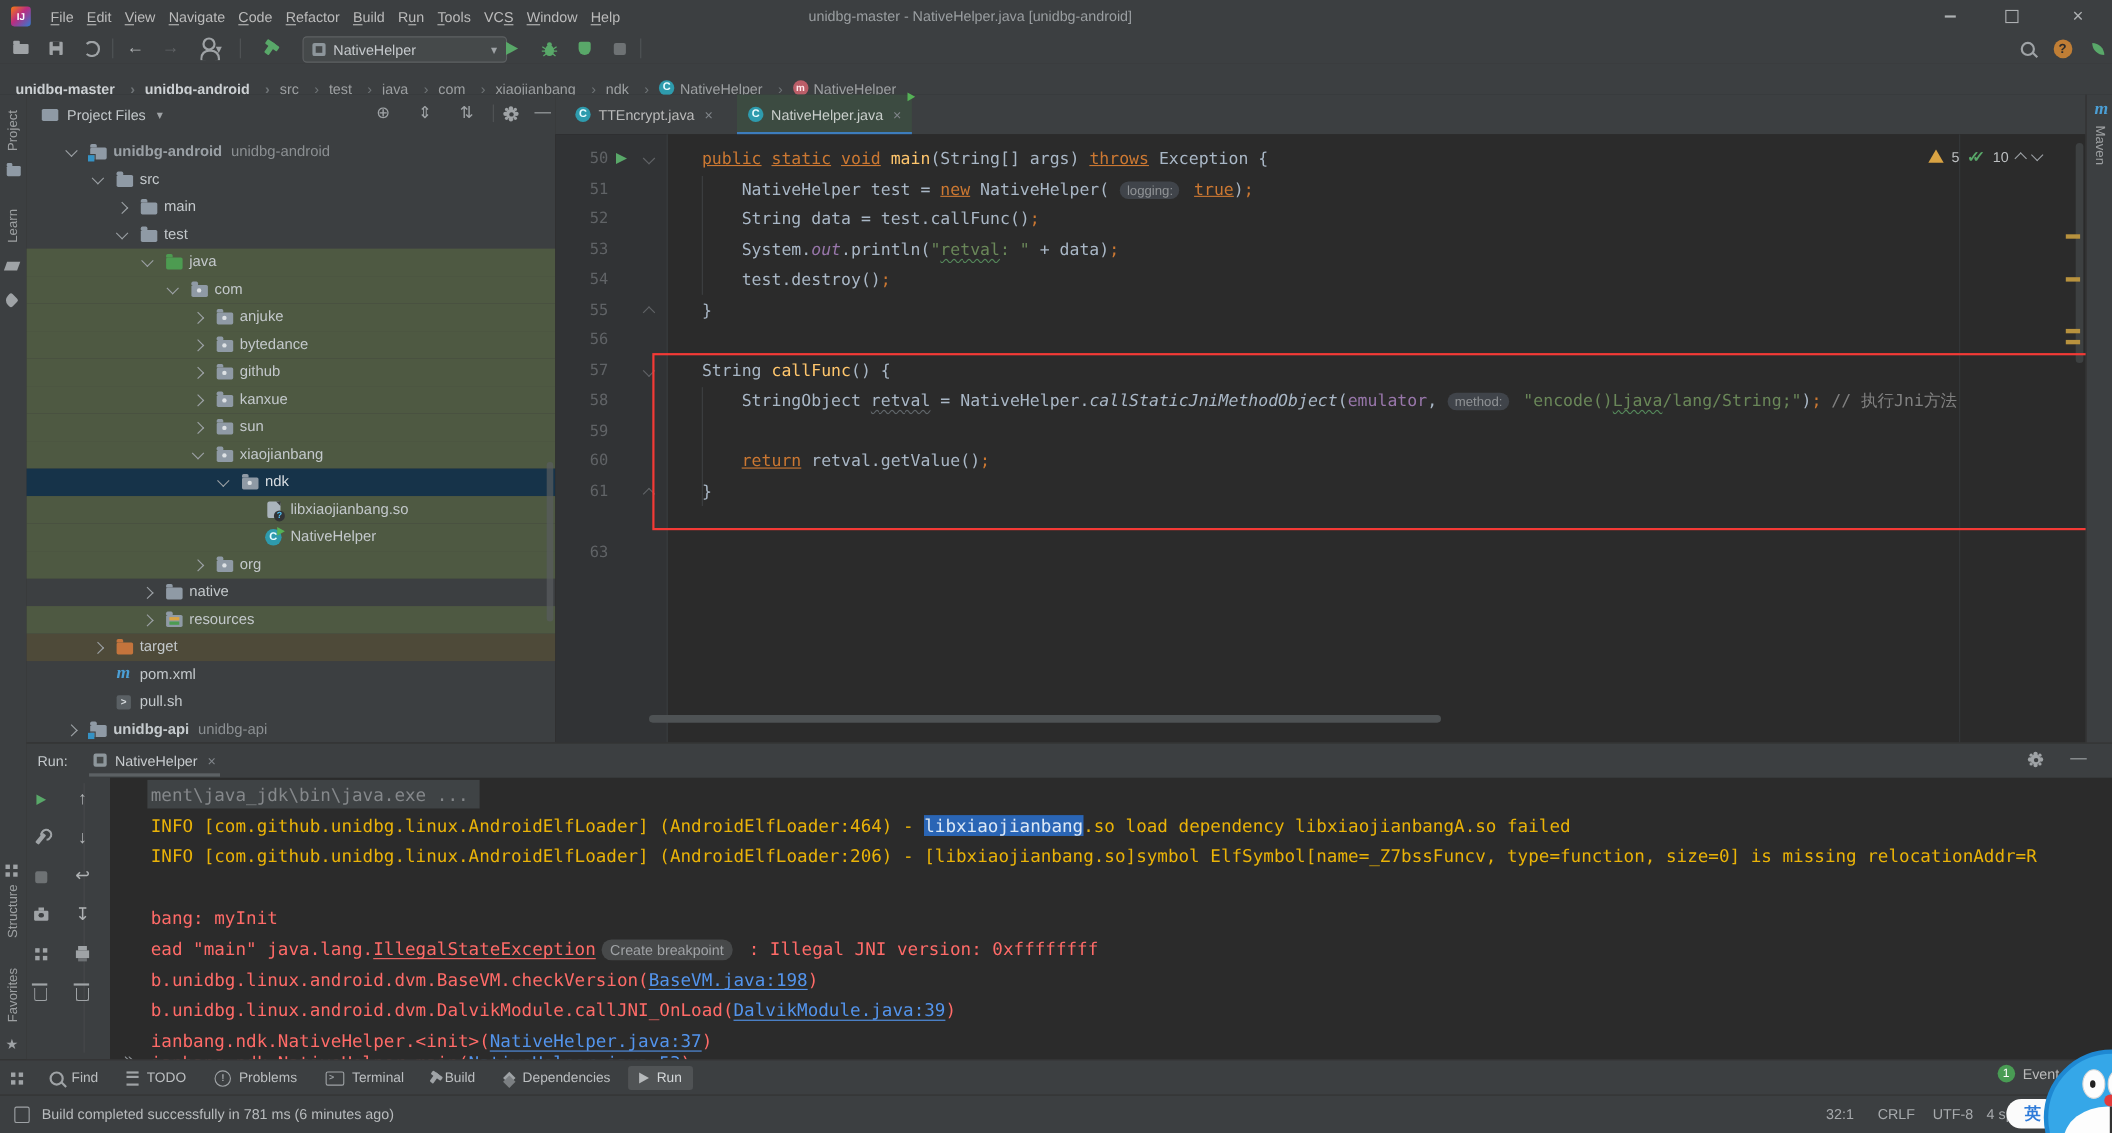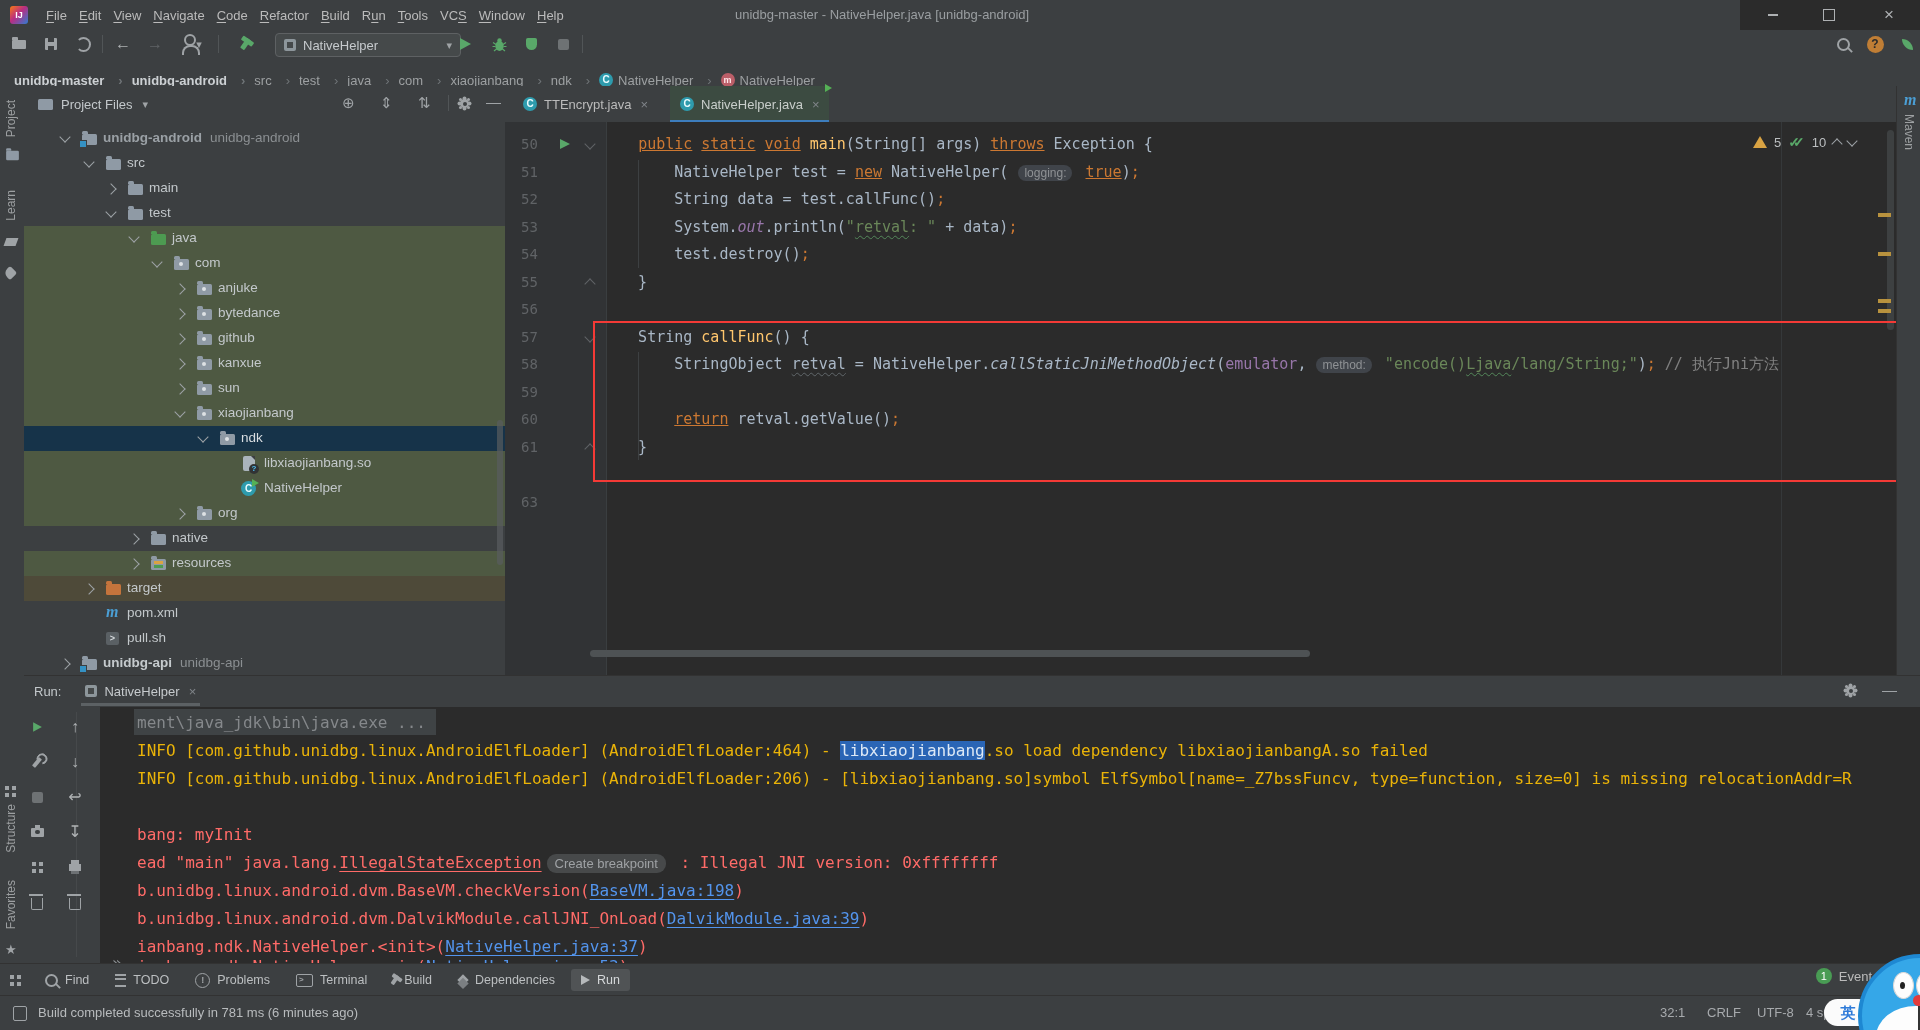--- a/index.html
+++ b/index.html
@@ -1,21 +1,21 @@
 <!DOCTYPE html>
 <html><head>
 <meta charset="utf-8">
 <style>
   html,body{margin:0;padding:0;background:#202224;}
   #app{position:relative;width:1920px;height:1030px;overflow:hidden;background:#2b2b2b;
        font-family:"Liberation Sans",sans-serif;color:#bbbbbb;font-size:13px;
        -webkit-font-smoothing:antialiased;}
 
   
-  #titlebar{position:absolute;left:0;top:0;width:1740px;height:30px;background:#3c3f41;border-bottom:1px solid #323232;display:flex;align-items:center;}
+  #titlebar{position:absolute;left:0;top:0;width:1920px;height:30px;background:#3c3f41;border-bottom:1px solid #323232;display:flex;align-items:center;}
   #logo{width:18px;height:18px;border-radius:3px;margin:0 12px 0 10px;background:linear-gradient(135deg,#f97a12 0%,#b92d82 45%,#2f7dd3 100%);display:flex;align-items:center;justify-content:center;color:#fff;font-size:9px;font-weight:bold;}
   .mitem{white-space:pre;color:#bbbbbb;padding:0 6px;cursor:default;}
   .mn{text-decoration:underline;text-underline-offset:2px;}
   #wintitle{position:absolute;left:735px;top:0;height:30px;line-height:30px;color:#9a9ea1;}
   .winctl{position:absolute;top:0;width:34px;height:30px;display:flex;align-items:center;justify-content:center;color:#aeb1b3;}
   .ic-min{width:10px;height:2px;background:#aeb1b3;}
   .ic-max{width:10px;height:10px;border:1.5px solid #aeb1b3;}
 
   
   #toolbar{position:absolute;left:0;top:30px;width:1920px;height:28px;background:#3c3f41;border-bottom:1px solid #323232;}
@@ -92,21 +92,21 @@
   
   #tabbar{position:absolute;left:505px;top:86px;width:1391px;height:36px;background:#3c3f41;border-bottom:1px solid #323232;}
   .etab{position:absolute;top:0;height:36px;display:flex;align-items:center;gap:7px;padding:0 10px;}
   .etab .ic-class{position:static;width:14px;height:14px;line-height:14px;flex:none;}
   .etab.active{background:#3c4b41;}
   .etab.active::after{content:"";position:absolute;left:0;right:0;bottom:-1px;height:3px;background:#3d7dbd;}
   .tabx{color:#80858a;font-size:13px;margin-left:2px;}
   #editor{position:absolute;left:505px;top:122px;width:1391px;height:553px;background:#2b2b2b;overflow:hidden;}
   #gutterbg{position:absolute;left:0;top:0;width:101px;height:553px;background:#313335;border-right:1px solid #3a3e40;}
   .cline{position:absolute;left:0;width:1391px;height:27.5px;line-height:27.5px;}
-  .lnum{position:absolute;left:16px;width:48px;color:#606366;font-size:14px;font-family:"DejaVu Sans Mono",monospace;}
+  .lnum{position:absolute;left:0;width:48px;text-align:right;color:#606366;font-size:14px;font-family:"DejaVu Sans Mono",monospace;}
   .ctext{position:absolute;left:97px;white-space:pre;font-family:"DejaVu Sans Mono",monospace;font-size:15px;color:#a9b7c6;}
   .kw{color:#cc7832;text-decoration:underline;} .mt{color:#ffc66d;} .st{color:#6a8759;} .cm{color:#808080;}
   .fd{color:#9876aa;} .fs{color:#9876aa;font-style:italic;} .sm{font-style:italic;}
   .semi{color:#cc7832;}
   .wv{text-decoration:underline wavy #54885a 1px;text-underline-offset:3px;}
   .wv2{text-decoration:underline wavy #60666a 1px;text-underline-offset:3px;}
   .pill{background:#40444a;color:#8f9295;border-radius:8px;padding:1px 6px;margin:0 4px 0 1px;font-size:12px;font-family:"Liberation Sans",sans-serif;}
   .grun{position:absolute;left:55px;top:8px;width:0;height:0;border-left:10px solid #59A869;border-top:5.5px solid transparent;border-bottom:5.5px solid transparent;}
   .gfold{position:absolute;left:81px;width:7px;height:7px;border-right:1.5px solid #606366;border-bottom:1.5px solid #606366;}
   .gfold.dn{transform:rotate(45deg);}

